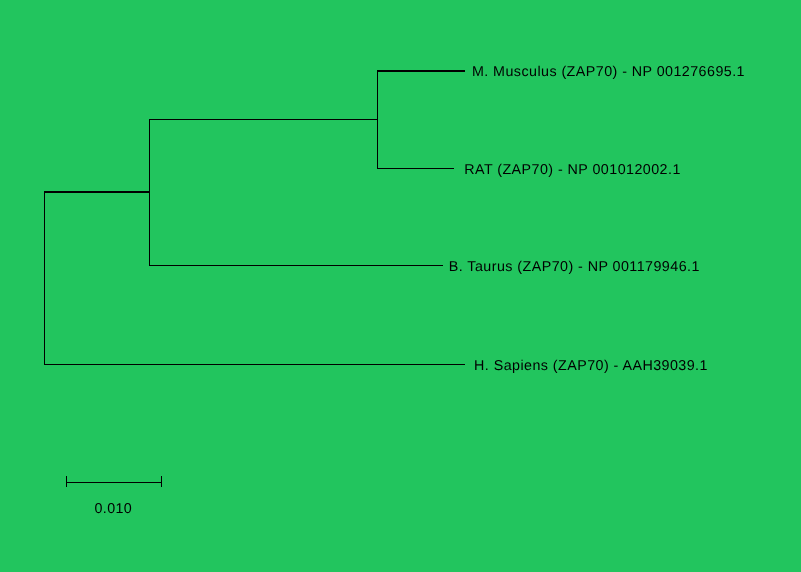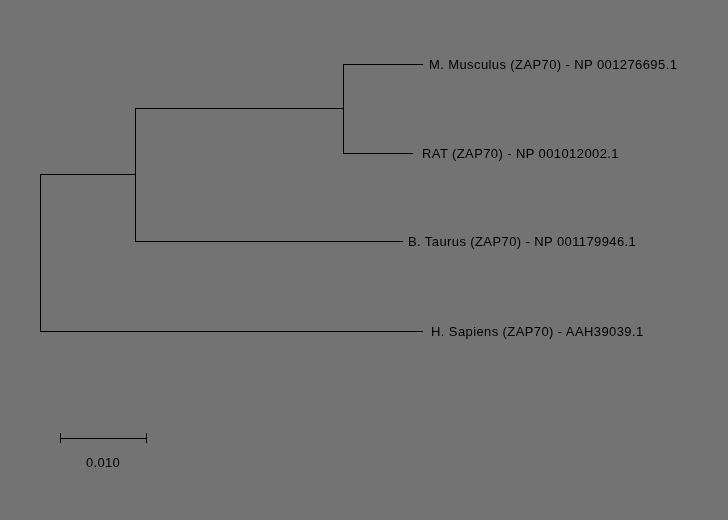--- a/index.html
+++ b/index.html
@@ -4,21 +4,21 @@
 <style>
   html, body {
     margin: 0;
     padding: 0;
     background: #ffffff;
   }
   .canvas {
     position: relative;
     width: 728px;
     height: 520px;
-    background: #737373;
+    background: #22c55e;
     overflow: hidden;
   }
   svg {
     display: block;
   }
   .branch {
     stroke: #000000;
     stroke-width: 1;
     shape-rendering: crispEdges;
   }

